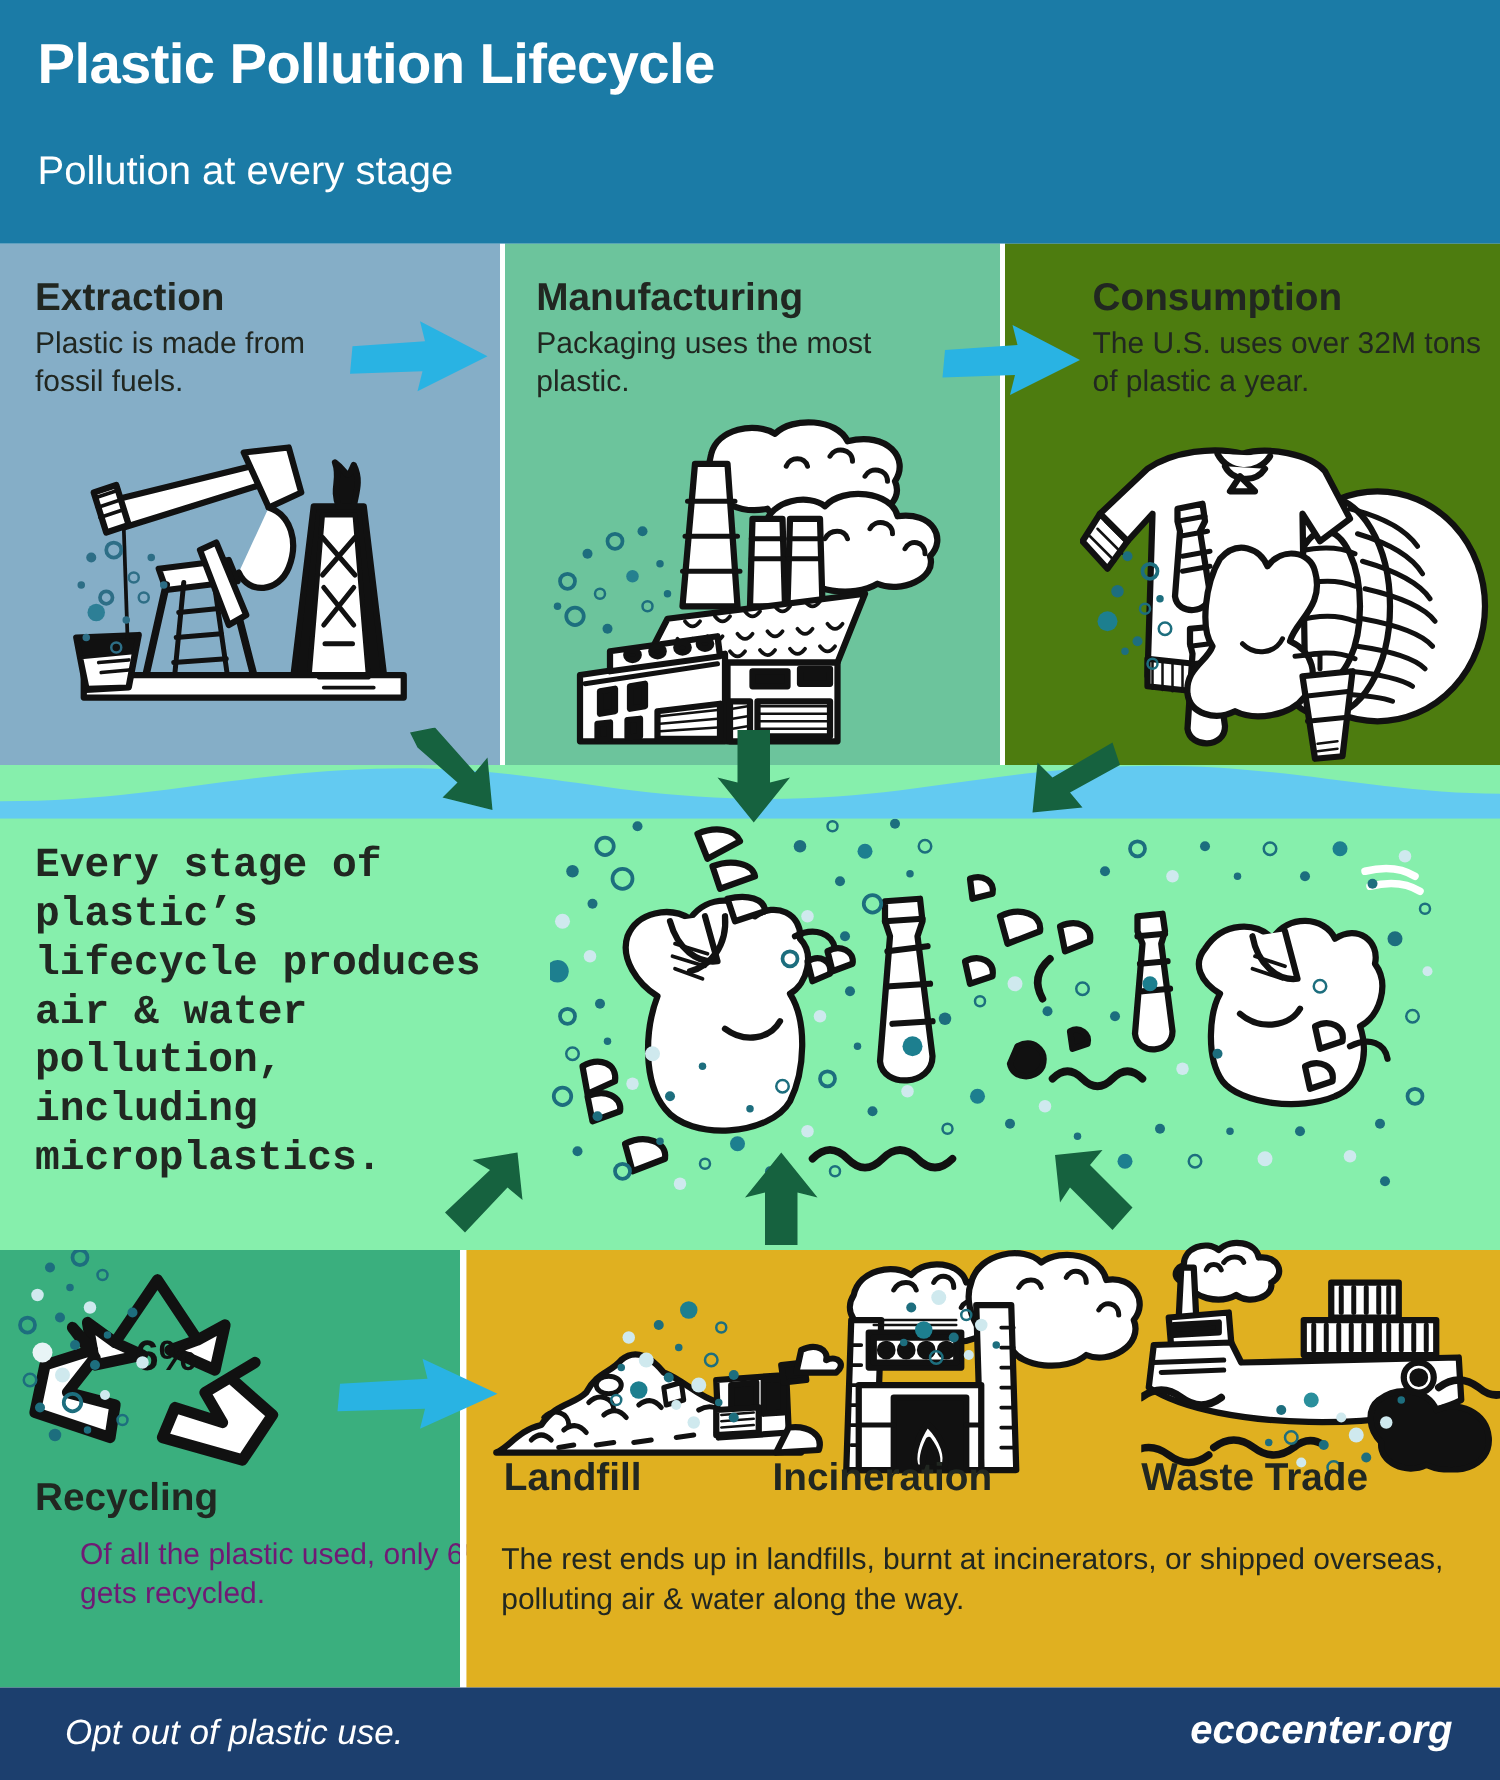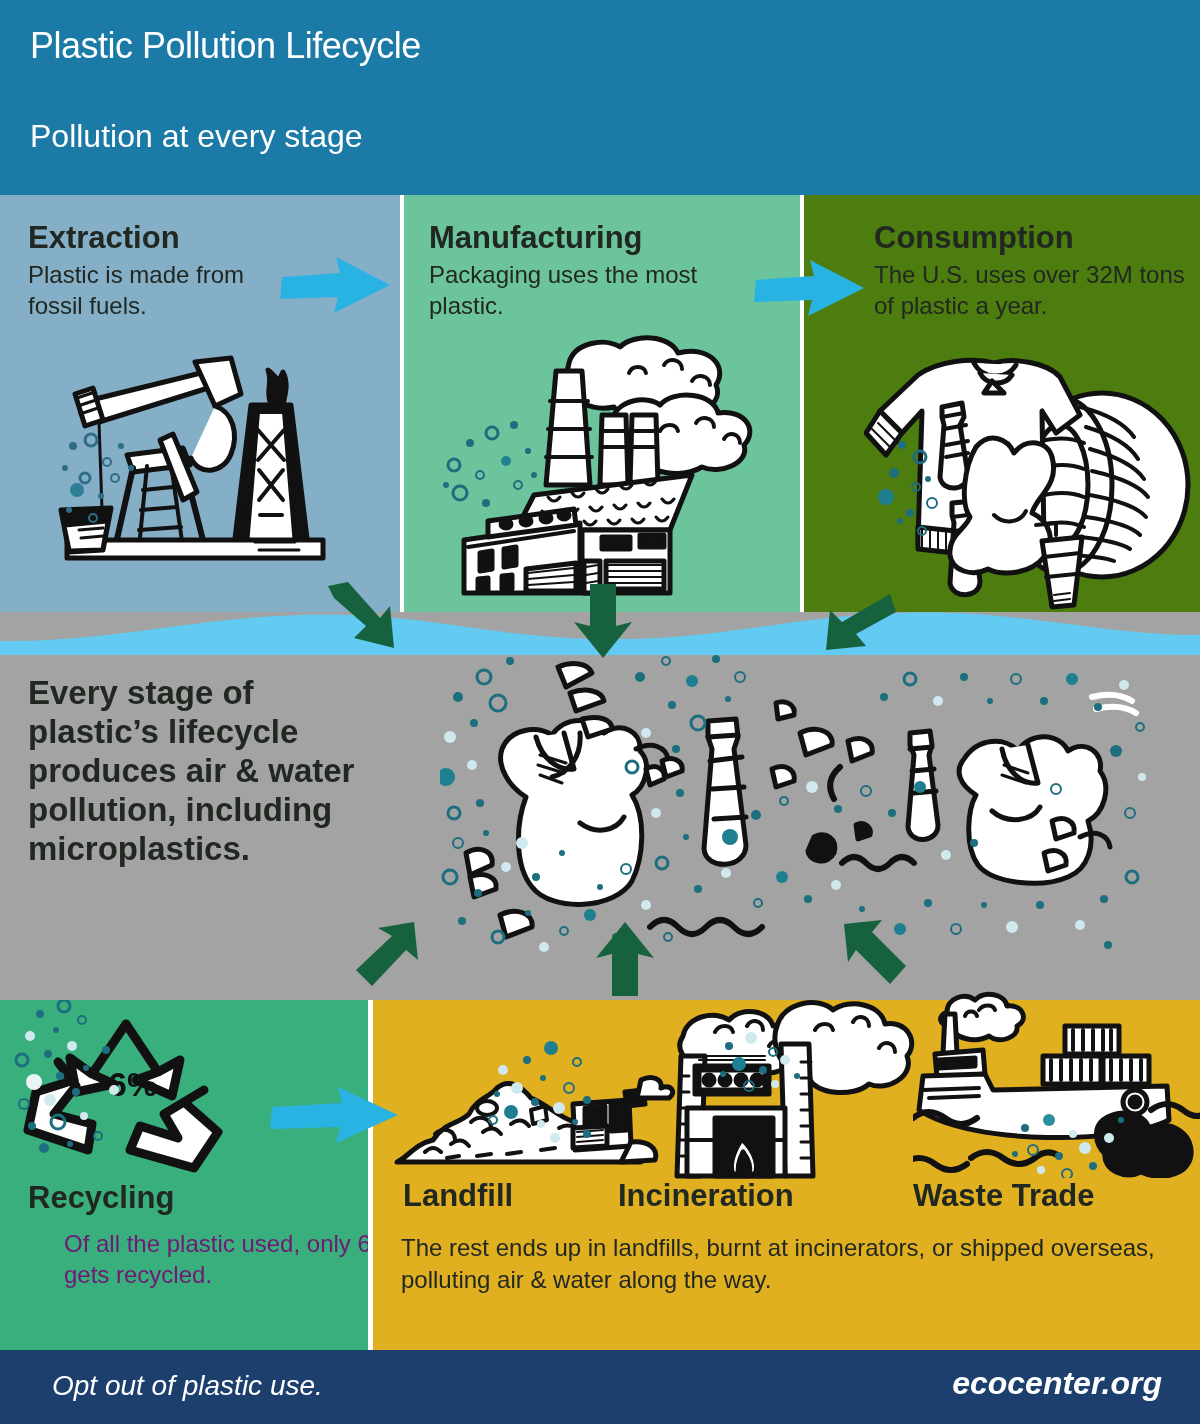--- a/index.html
+++ b/index.html
@@ -11,21 +11,21 @@
   }
   #page { position:relative; width:1200px; height:1424px; overflow:hidden; }
 
   
   .header {
     position:absolute; left:0; top:0; width:1200px; height:195px;
     background:#1b7ba6;
   }
   .header-title {
     position:absolute; left:30px; top:25px;
-    font-size:36px; font-weight:normal; color:#ffffff;
+    font-size:45px; font-weight:bold; color:#ffffff;
     letter-spacing:-0.5px;
   }
   .header-sub {
     position:absolute; left:30px; top:118px;
     font-size:32px; font-weight:normal; color:#ffffff;
   }
 
   
   .toprow { position:absolute; left:0; top:195px; width:1200px; height:465px; }
   .panel { position:absolute; top:0; height:465px; overflow:hidden; }
@@ -61,21 +61,21 @@
   }
 
   
   .bottomrow { position:absolute; left:0; top:1000px; width:1200px; height:350px; }
   .panel-recycling { position:absolute; left:0px; top:0; width:368px; height:350px; background:#3aaf7e; }
   .panel-waste     { position:absolute; left:373px; top:0; width:827px; height:350px; background:#e0b020; }
 
   .rec-title { position:absolute; left:28px; top:180px; font-size:31px; font-weight:bold; color:#212721; }
   .rec-body  { position:absolute; left:28px; top:228px; width:330px; font-size:24px; line-height:1.3; color:#701a75;margin-left:36px; }
 
-  .waste-labels { position:absolute; left:0; top:178px; width:827px; height:46px; }
+  .waste-labels { position:absolute; left:0; top:164px; width:827px; height:46px; }
   .waste-label { position:absolute; top:0; font-size:31px; font-weight:bold; color:#212721; }
   .wl-landfill    { left:30px; }
   .wl-incineration{ left:245px; }
   .wl-wastetrade  { left:540px; }
   .waste-body {
     position:absolute; left:28px; top:232px; width:790px;
     font-size:24px; line-height:1.32; color:#212721;
   }
 
   
@@ -297,21 +297,21 @@
           <circle cx="36" cy="176" r="3" fill="#1d6e7e"></circle>
             <circle cx="58" cy="186" r="4" fill="none" stroke="#1d6e7e" stroke-width="2"></circle>
         </g>
       </svg>
     </div>
 
     <div class="seplineV" style="left:400px; top:0; width:4px; height:465px;"></div>
     <div class="seplineV" style="left:800px; top:0; width:4px; height:465px;"></div>
   </div>
 
-  <div class="ocean" style="background: #a3a3a3;">
+  <div class="ocean" style="background: #86efac; font-family: Liberation Mono, monospace;">
     <div class="ocean-text">Every stage of plastic’s lifecycle produces air &amp; water pollution, including microplastics.</div>
 
     <svg class="illus" style="left:440px; top:25px;" width="720" height="330" viewBox="0 0 720 330">
       <g stroke="#111" stroke-width="5" stroke-linejoin="round" stroke-linecap="round">
 
         <path d="M62 112 C70 92 96 88 112 98 C126 78 154 80 164 96 C180 84 202 94 200 114 C212 126 206 150 192 158 C206 180 204 220 192 244 C176 272 112 276 92 250 C74 228 76 186 86 160 C70 150 56 130 62 112 Z" fill="#fff"></path>
         <path d="M96 100 C102 122 118 134 134 132 L124 96" fill="#fff"></path>
         <path d="M140 96 C142 120 128 136 112 140" fill="none" stroke="#111" stroke-width="5"></path>
         <g stroke="#111" stroke-width="3">
             <path d="M100 118 L126 126 M98 128 L124 136 M100 138 L122 146"></path>

